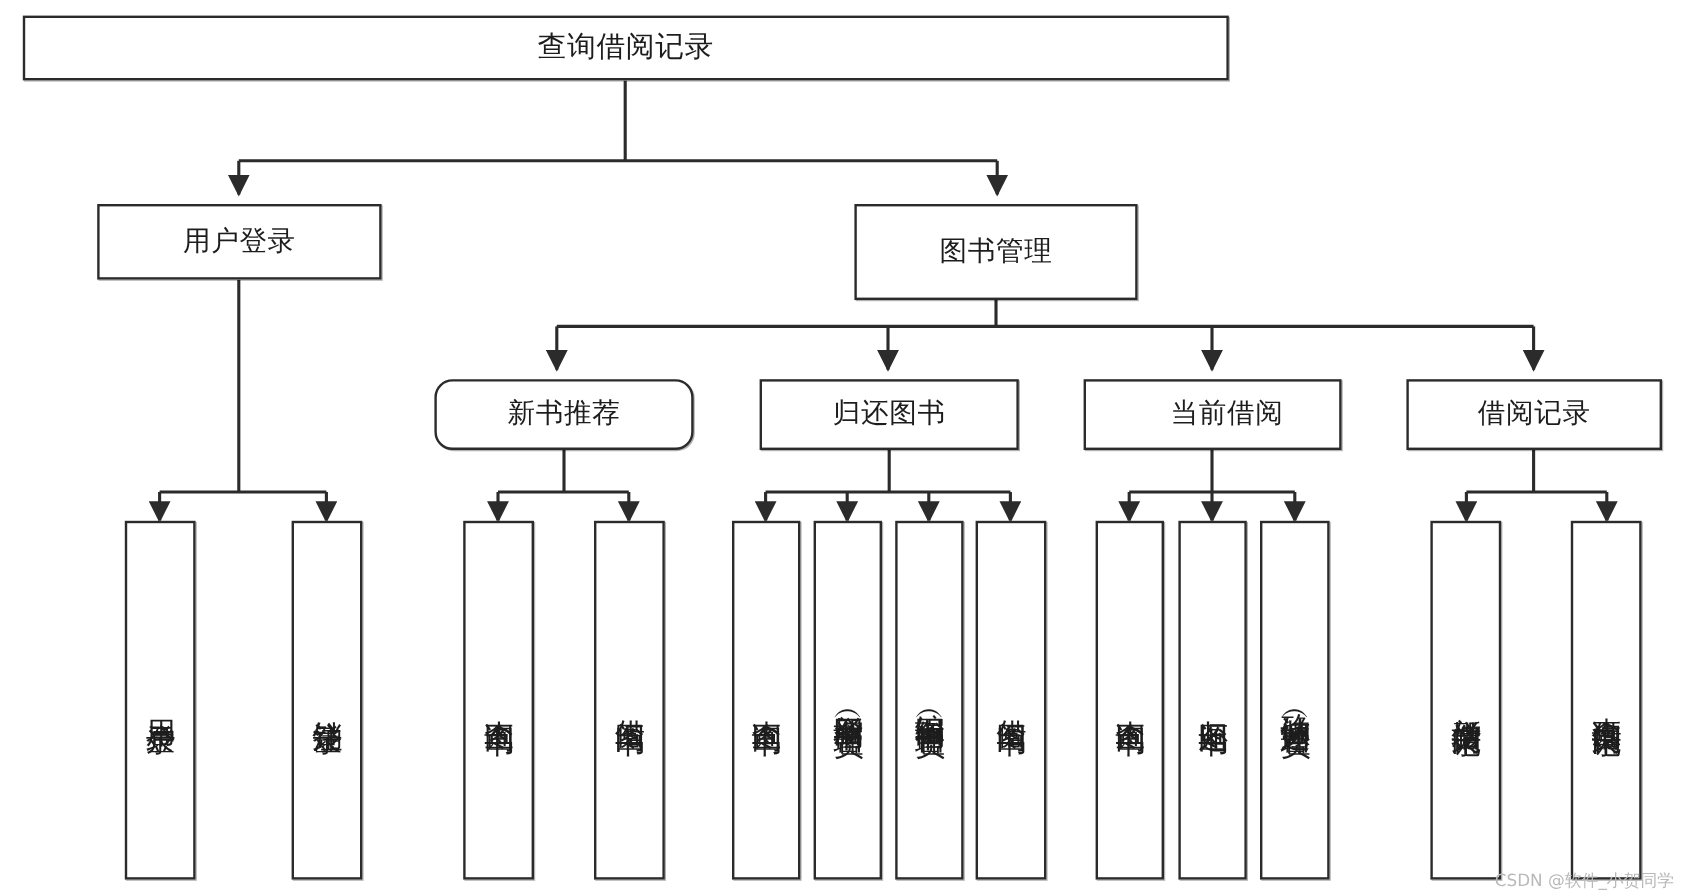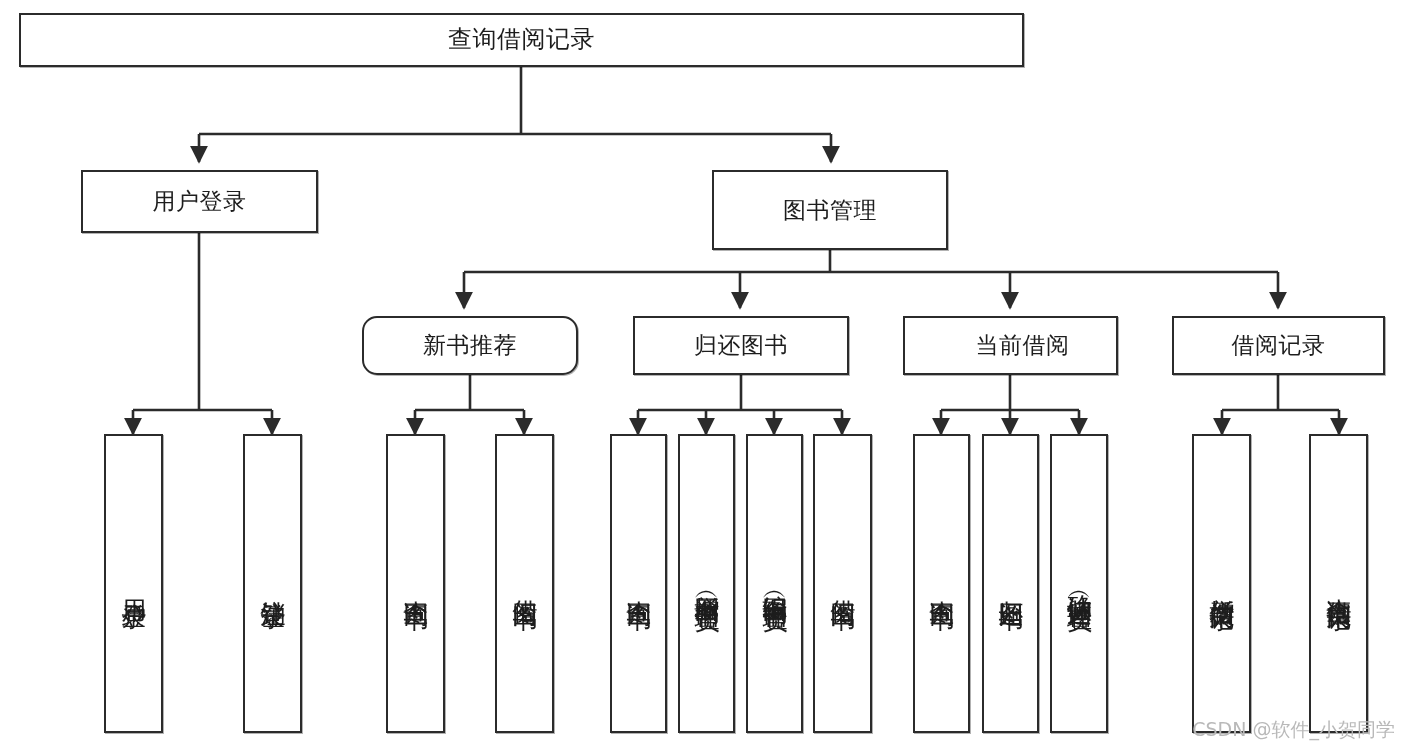--- a/index.html
+++ b/index.html
@@ -63,21 +63,21 @@
     font-size: 25px;
     line-height: 1.12;
     letter-spacing: 2px;
     white-space: nowrap;
     max-height: 100%;
   }
   #watermark {
     position: absolute;
     right: 10px;
     bottom: 4px;
-    font-size: 19px;
+    font-size: 14px;
     color: #b9b9b9;
     white-space: nowrap;
     user-select: none;
   }
 </style>
 </head>
 <body>
 
 <div id="diagram-root">
 

